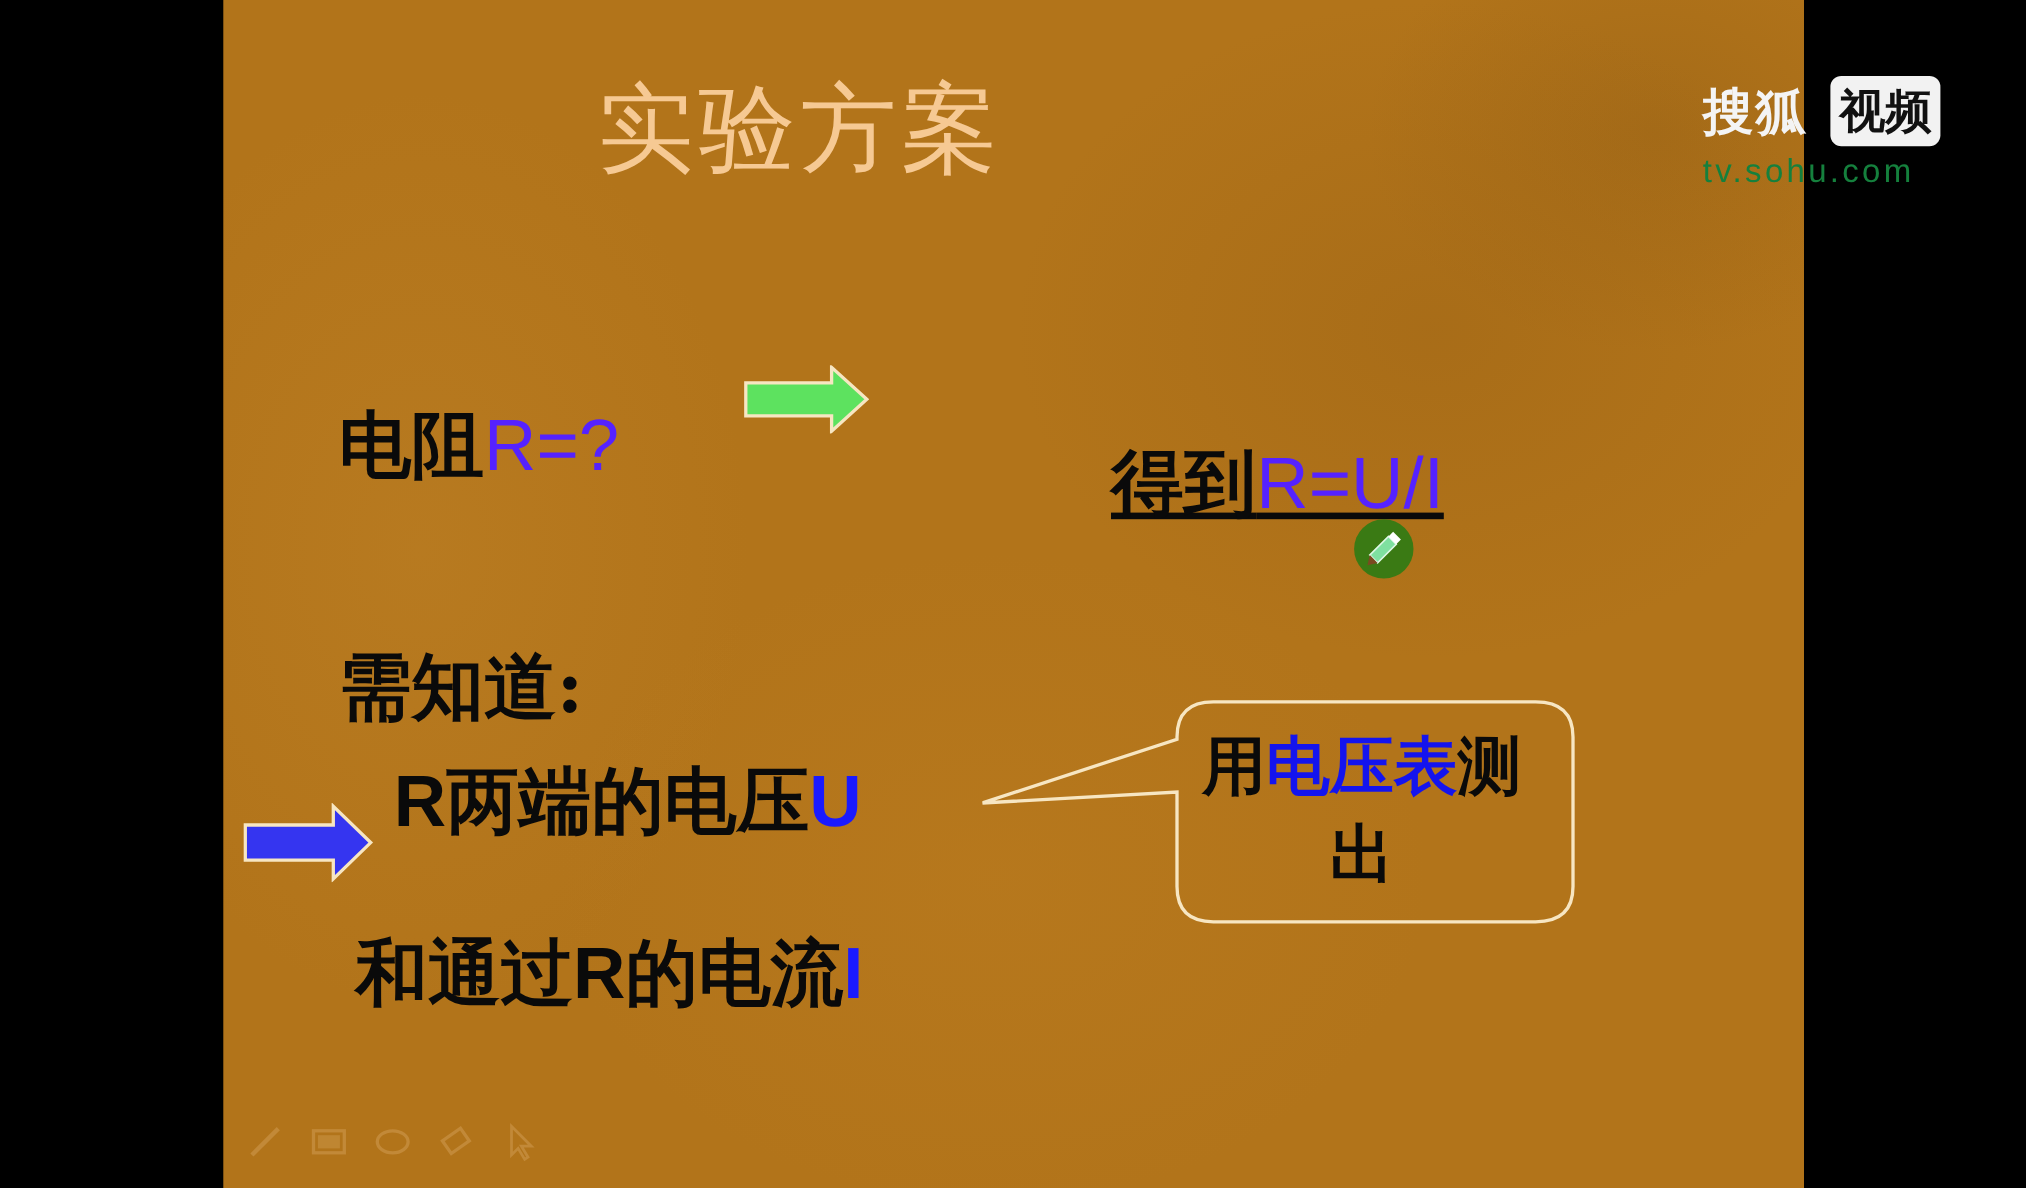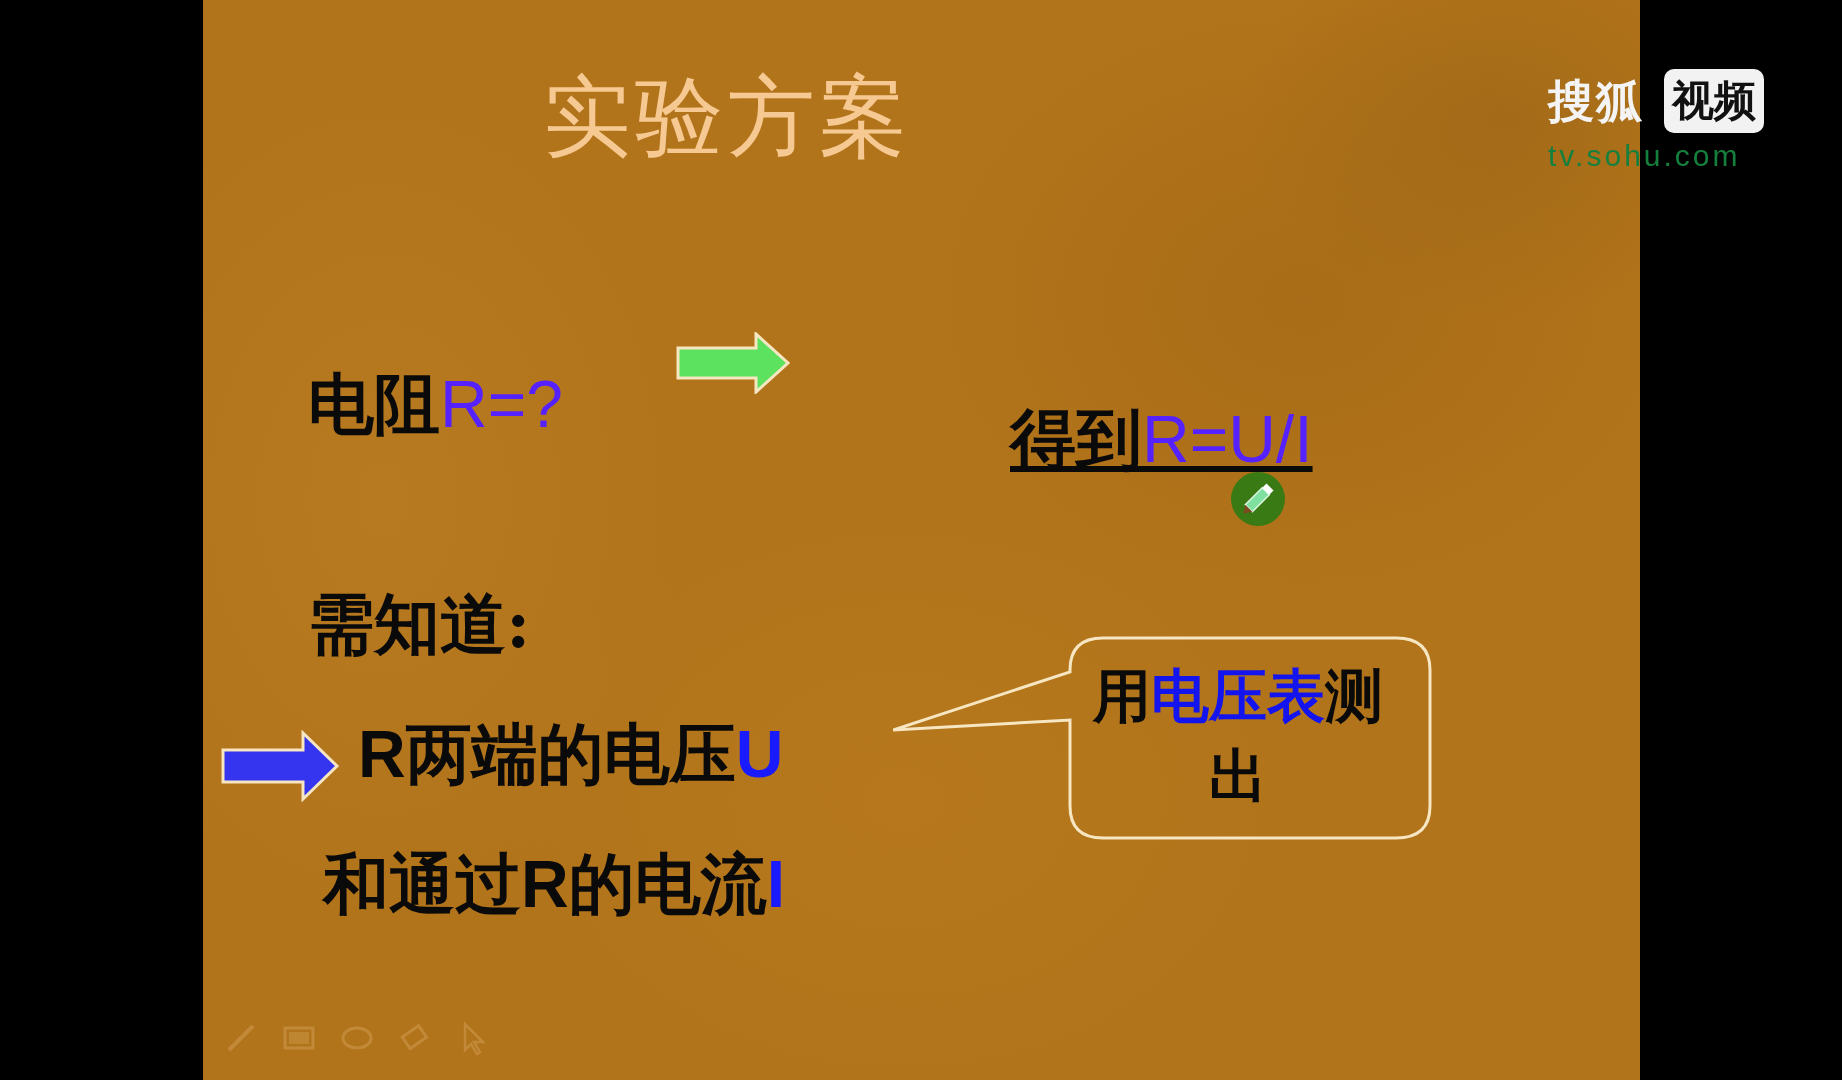--- a/index.html
+++ b/index.html
@@ -65,21 +65,21 @@
       </g>
     </svg>
   </div>
 
   <div class="text" style="left:105px; top:580px;">需知道:</div>
 
   <svg class="arrow" style="left:18px; top:730px;" width="120" height="72" viewBox="0 0 120 72">
     <polygon points="2,20 82,20 82,3 116,36 82,69 82,52 2,52" fill="#3535f0" stroke="#f7e6c2" stroke-width="3"></polygon>
   </svg>
 
-  <div class="text" style="left:155px; top:710px;">
+  <div class="text" style="left:155px; top:684px;">
     <span class="latin-bold">R</span><span>两端的电压</span><span class="blue-bold">U</span>
   </div>
 
   <div class="text" style="left:120px; top:840px;">
     <span>和通过</span><span class="latin-bold">R</span><span>的电流</span><span class="blue-bold">I</span>
   </div>
 
   <svg class="arrow" style="left:690px; top:630px;" width="740" height="220" viewBox="0 0 740 220">
     <path d="M 177 40 Q 177 8 210 8 L 503 8 Q 537 8 537 40 L 537 176 Q 537 208 503 208 L 210 208 Q 177 208 177 176 L 177 90 L 0 100 L 177 42 Z" fill="none" stroke="#f7e6c2" stroke-width="3"></path>
   </svg>

